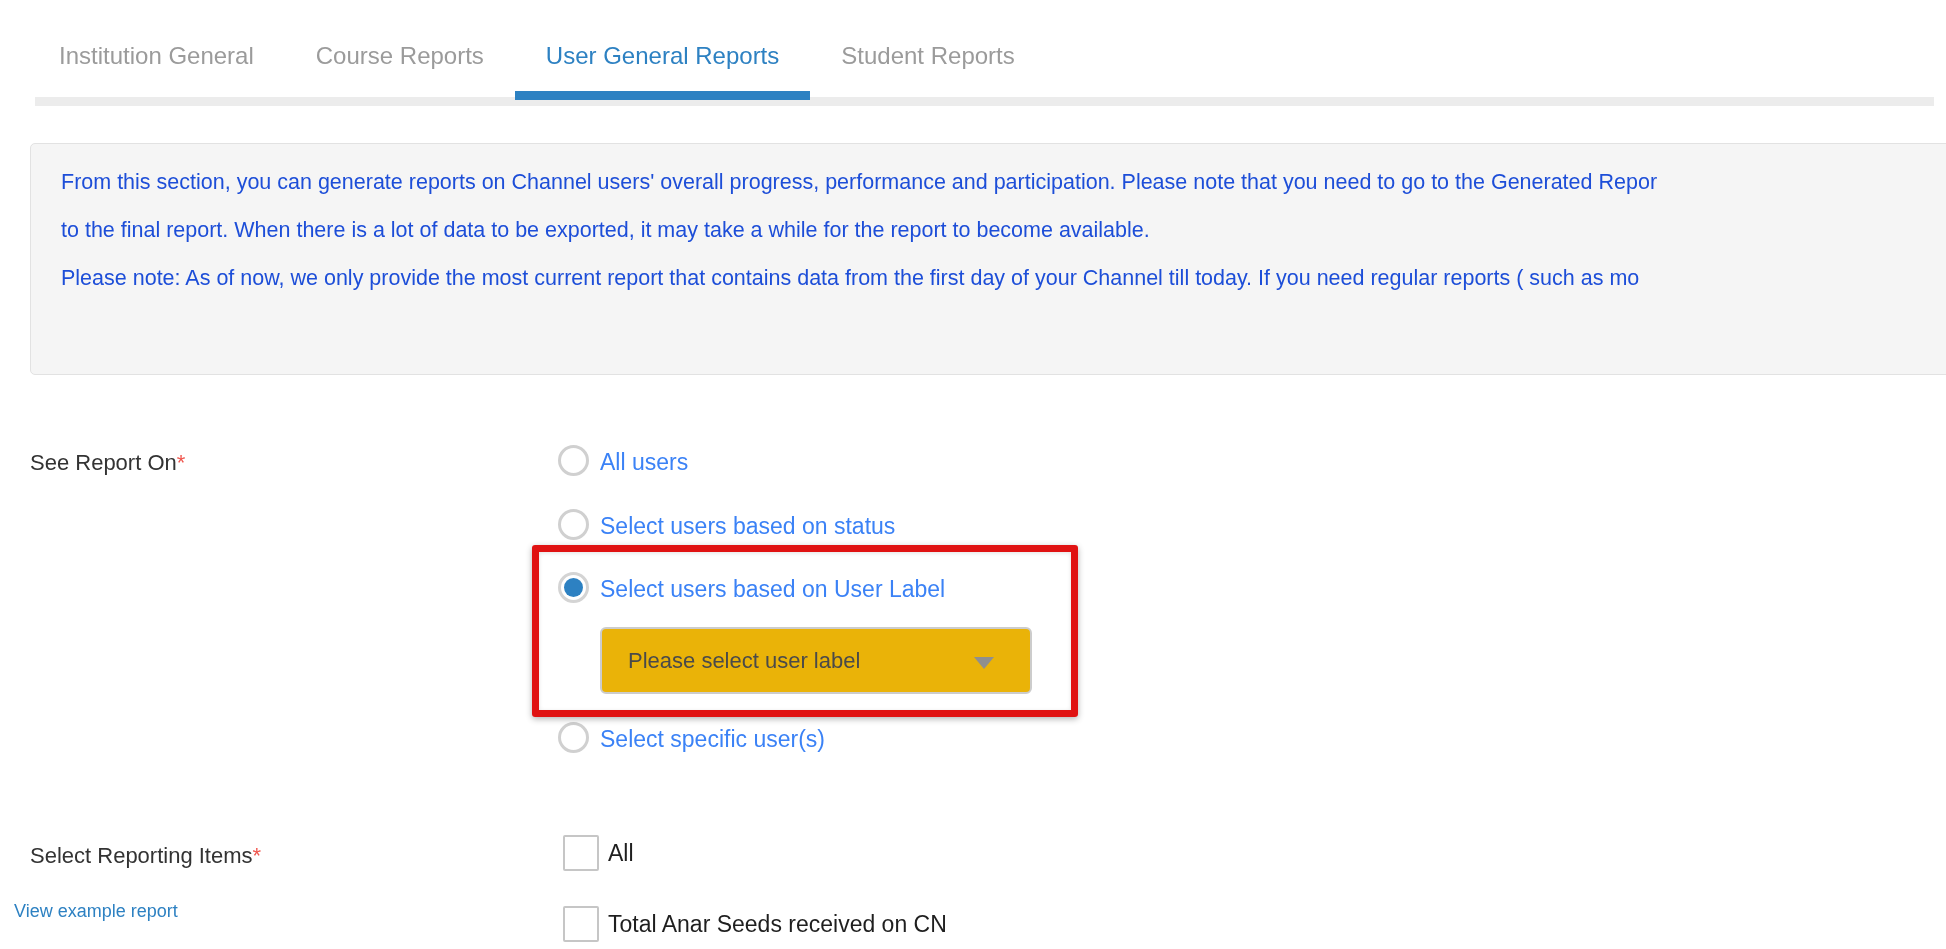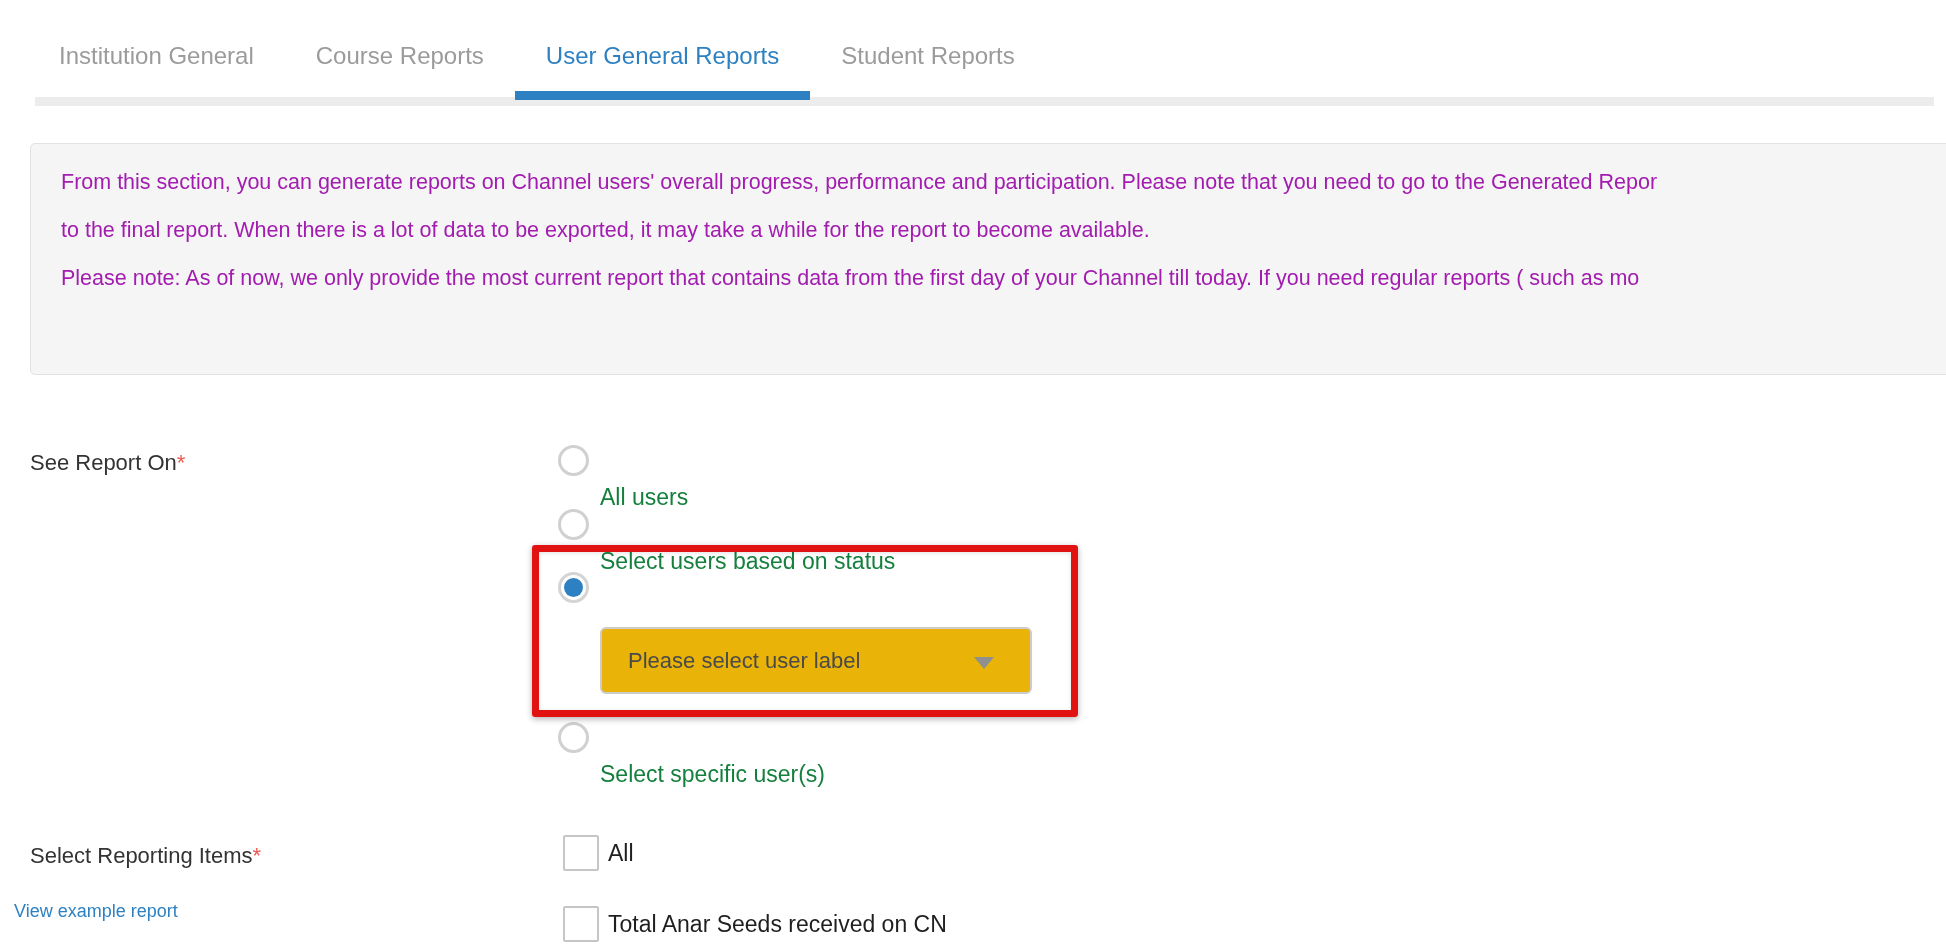--- a/index.html
+++ b/index.html
@@ -12,38 +12,38 @@
     background:#ececec; z-index:0; }
   .tabbar { position:absolute; left:28px; top:0; display:flex; z-index:1; }
   .tab { padding:42px 31px 21px 31px; font-size:24px; color:#9b9b9b;
     border-bottom:9px solid transparent; cursor:pointer; white-space:nowrap; }
   .tab.active { color:#2d81c2; border-bottom-color:#2d81c2; }
 
   
   .infobox { position:absolute; left:30px; top:143px; width:2340px; height:232px;
     background:#f5f5f5; border:1px solid #e2e2e2; border-radius:5px; }
   .infobox .line { position:absolute; left:30px; white-space:nowrap;
-    font-size:21.5px; color:#a21caf; }
+    font-size:21.5px; color:#1d4ed8; }
   .il-0 { top:26px; } .il-1 { top:74px; } .il-2 { top:122px; } .il-3 { top:170px; }
 
   
   .field-label { position:absolute; left:30px; font-size:22px; color:#333333;
     white-space:nowrap; }
   .req { color:#f0574f; }
   .link { position:absolute; left:14px; font-size:18px; color:#2d81c2;
     white-space:nowrap; cursor:pointer; text-decoration:none; }
 
   
   .radio { position:absolute; left:558px; width:31px; height:31px;
     border:3px solid #d0d0d0; border-radius:50%; background:#fff; cursor:pointer; }
   .radio.selected { border-color:#d4d4d4; }
   .radio.selected::after { content:""; position:absolute; inset:3px;
     background:#2d81c2; border-radius:50%; }
-  .opt-label { position:absolute; left:600px; font-size:23px; color:#15803d;
-    white-space:nowrap; cursor:pointer;margin-top:35px; }
+  .opt-label { position:absolute; left:600px; font-size:23px; color:#3b82f6;
+    white-space:nowrap; cursor:pointer; }
 
   
   .highlight-box { position:absolute; left:532px; top:545px; width:546px; height:172px;
     border:7px solid #e01212; border-radius:3px;
     box-shadow:0 2px 6px rgba(0,0,0,0.30), inset 0 1px 4px rgba(0,0,0,0.12);
     pointer-events:none; z-index:3; background:transparent; }
 
   
   .dropdown { position:absolute; left:600px; top:627px; width:432px; height:67px;
     background:#eab308; border:2px solid #cccccc; border-radius:6px; cursor:pointer;
@@ -82,20 +82,21 @@
     <span>See Report On</span><span class="req">*</span>
   </div>
 
   <span class="radio" style="top:445px;"></span>
   <span class="opt-label" style="top:449px;">All users</span>
 
   <span class="radio" style="top:509px;"></span>
   <span class="opt-label" style="top:513px;">Select users based on status</span>
 
   <span class="radio selected" style="top:572px;"></span>
+  <span class="opt-label" style="top:576px;">Select users based on User Label</span>
 
   <div class="dropdown">
     <span class="ph">Please select user label</span>
     <span class="caret"></span>
   </div>
 
   <div class="highlight-box"></div>
 
   <span class="radio" style="top:722px;"></span>
   <span class="opt-label" style="top:726px;">Select specific user(s)</span>

